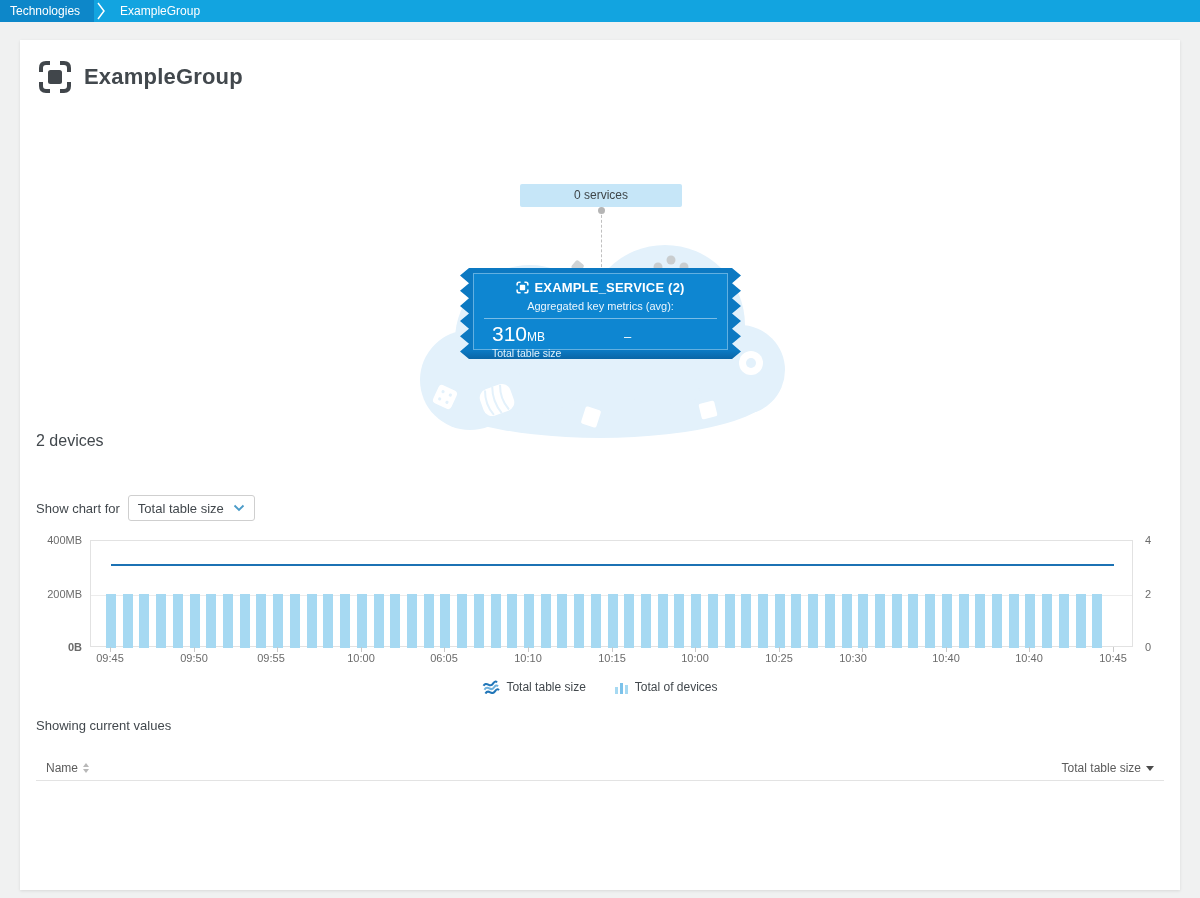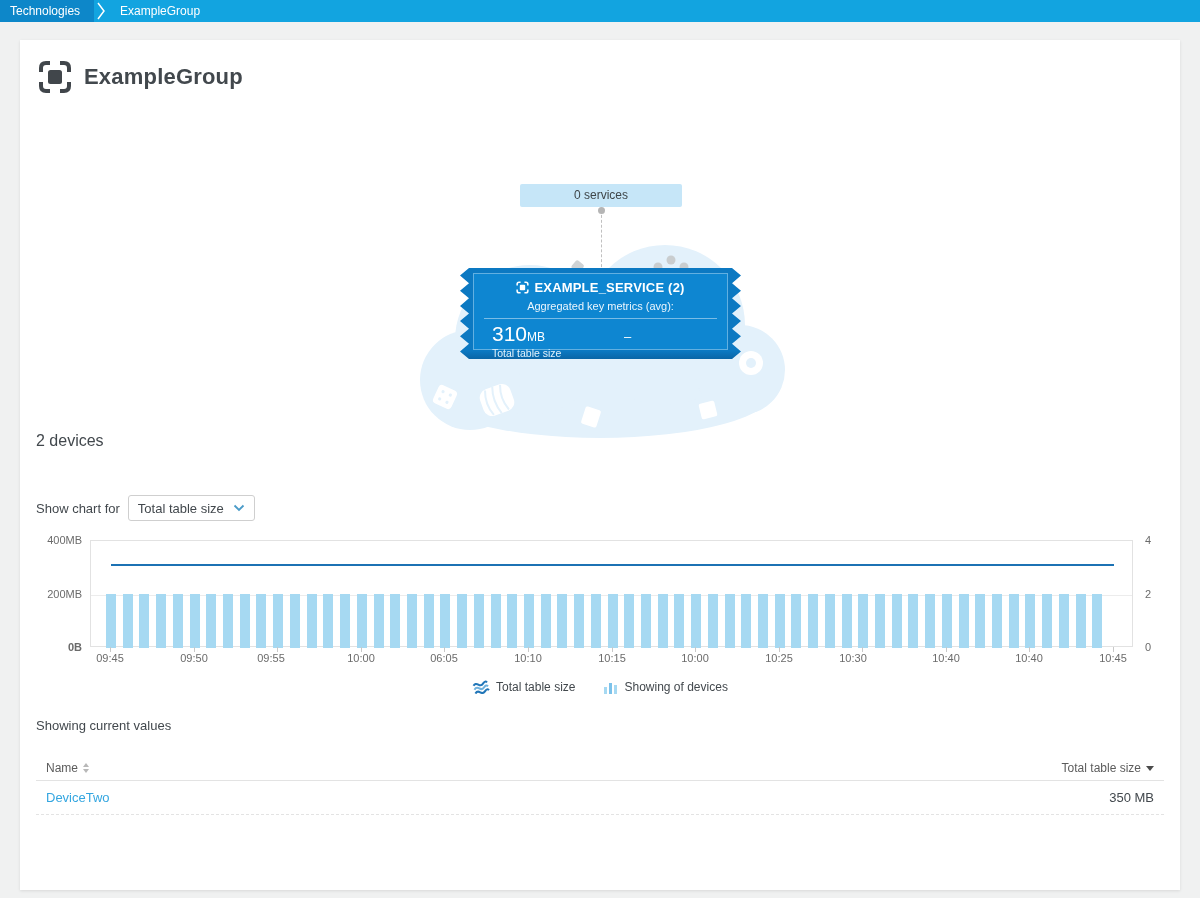--- a/index.html
+++ b/index.html
@@ -310,41 +310,37 @@
         </g>
       </svg>
       <span>Total table size</span>
     </div>
     <div class="legend-item">
       <svg width="15" height="13" viewBox="0 0 15 13">
         <rect x="1" y="6" width="3" height="7" fill="#a6d9f2"></rect>
         <rect x="6" y="2" width="3" height="11" fill="#7cc2ea"></rect>
         <rect x="11" y="4" width="3" height="9" fill="#a6d9f2"></rect>
       </svg>
-      <span>Showing of devices</span>
+      <span>Total of devices</span>
     </div>
   </div>
 
   <div class="cur-values">Showing current values</div>
 
   <div class="dtable">
     <div class="thead">
       <div class="th">
         <span>Name</span>
         <span class="sort-ud">
             <i class="up"></i>
             <i class="down"></i>
           </span>
       </div>
       <div class="th">
         <span>Total table size</span>
         <span class="sort-desc"></span>
       </div>
     </div>
     <div id="table-rows">
-        <div class="trow">
-          <span class="dev" style="color: rgb(52, 166, 224);">DeviceTwo</span>
-          <span class="sz">350 MB</span>
-        </div>
       </div>
   </div>
 
 </div>
 
 </body></html>

